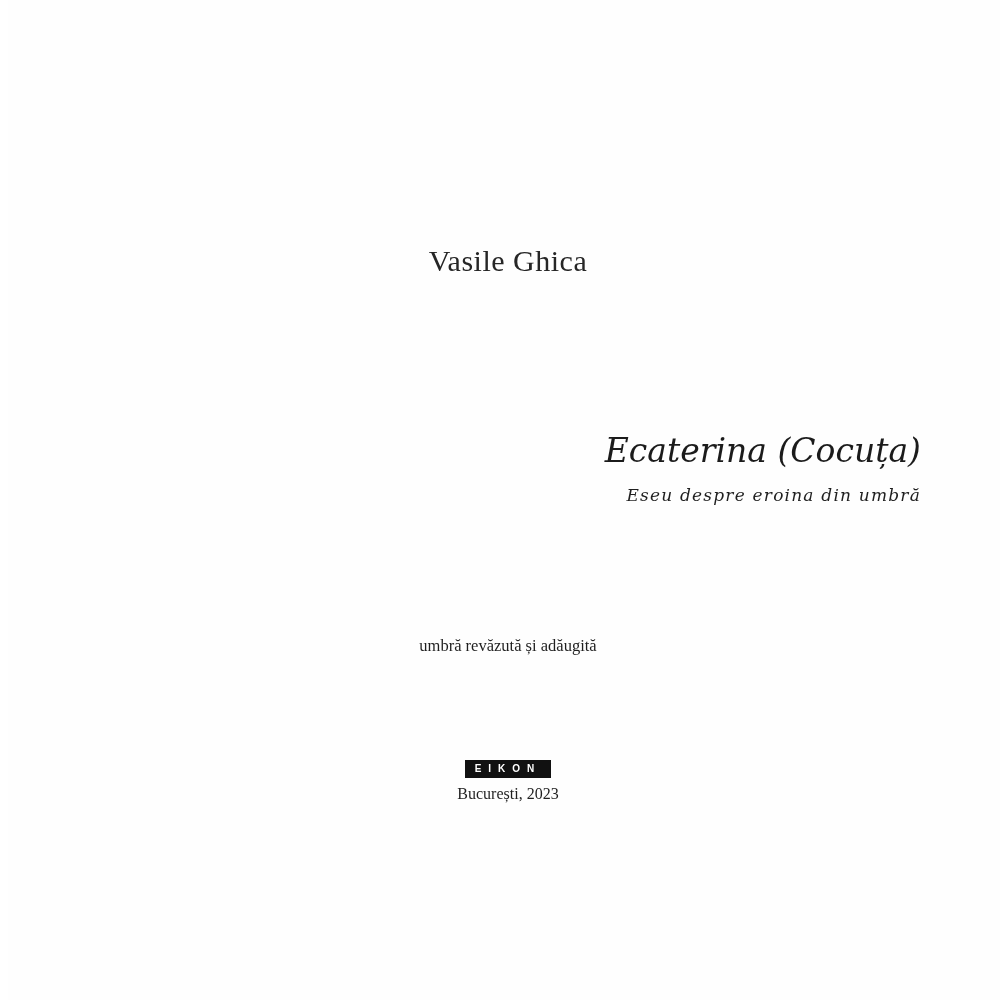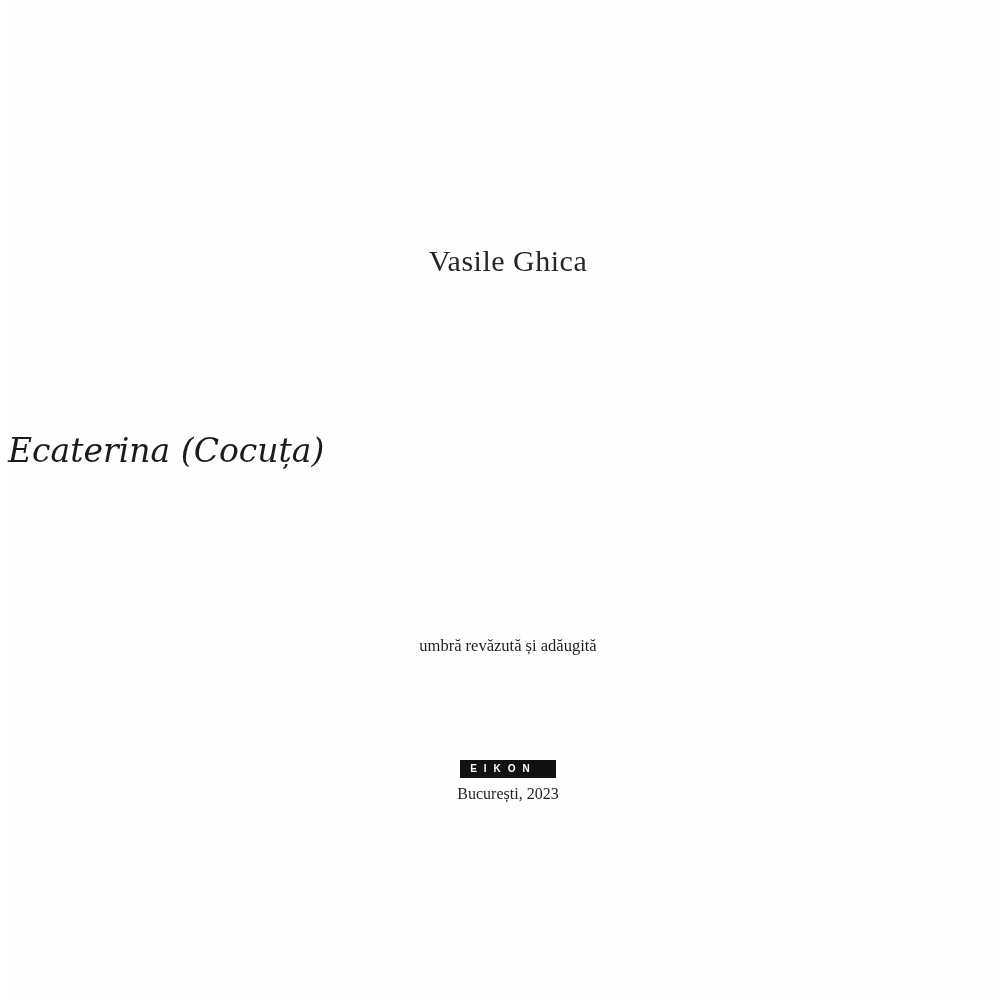--- a/index.html
+++ b/index.html
@@ -36,21 +36,21 @@
     font-weight: 400;
     letter-spacing: 0.5px;
     color: #262626;
   }
 
   .title-block {
     position: absolute;
     top: 428px;
     left: 0;
     width: 913px;
-    text-align: left;
+    text-align: right;
   }
 
   .title-line {
     font-family: "DejaVu Serif", serif;
     font-style: italic;
     font-size: 33px;
     line-height: 45px;
     color: #1b1b1b;
     letter-spacing: 0px;
   }
@@ -80,21 +80,21 @@
     top: 758px;
     left: 0;
     width: 1000px;
     text-align: center;
   }
 
   .logo {
     display: inline-block;
     background: #111111;
     color: #ffffff;
-    padding: 3px 20px 4px 9px;
+    padding: 3px 11px 4px 9px;
     font-family: "Liberation Sans", sans-serif;
     font-size: 10px;
     font-weight: 700;
     letter-spacing: 5px;
     line-height: 11px;
   }
 
   .logo span.cell {
     display: inline-block;
     padding: 0 1px;
@@ -109,20 +109,21 @@
 </style>
 </head>
 <body>
 
 <div class="page">
 
   <div class="author">Vasile Ghica</div>
 
   <div class="title-block">
     <div class="title-line">Ecaterina (Cocuța)</div>
+    <div class="subtitle">Eseu despre eroina din umbră</div>
   </div>
 
   <div class="edition-note">umbră revăzută și adăugită</div>
 
   <div class="publisher-block">
     <div class="logo">
       <span class="cell">E</span><span class="cell">I</span><span class="cell">K</span><span class="cell">O</span><span class="cell">N</span>
     </div>
     <div class="imprint">București, 2023</div>
   </div>

